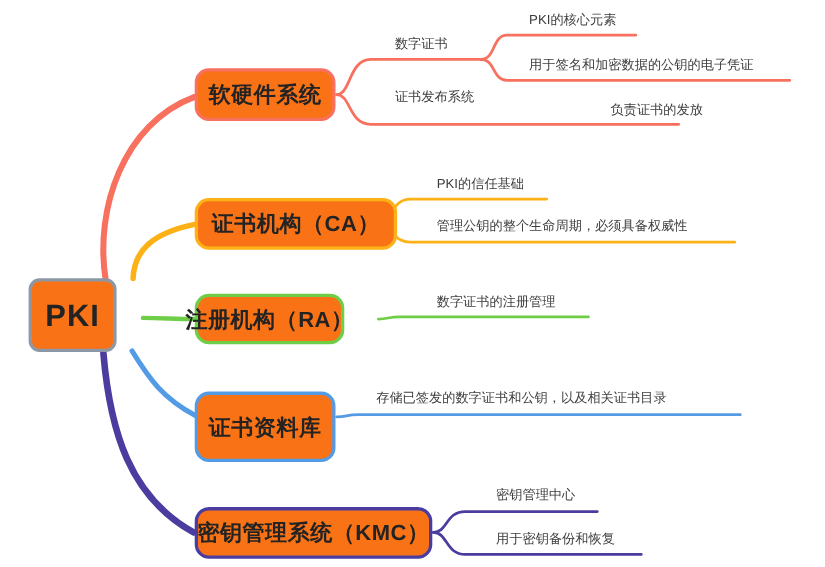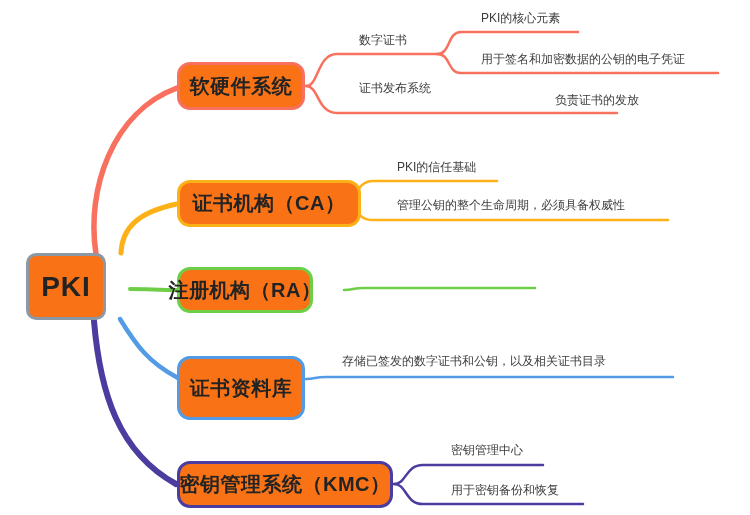--- a/index.html
+++ b/index.html
@@ -81,19 +81,20 @@
 
   <div class="leaf" style="left:359px;top:32px;">数字证书</div>
   <div class="leaf" style="left:481px;top:10px;">PKI的核心元素</div>
   <div class="leaf" style="left:481px;top:51px;">用于签名和加密数据的公钥的电子凭证</div>
   <div class="leaf" style="left:359px;top:80px;">证书发布系统</div>
   <div class="leaf" style="left:515px;top:92px;margin-left:40px;">负责证书的发放</div>
 
   <div class="leaf" style="left:397px;top:159px;">PKI的信任基础</div>
   <div class="leaf" style="left:397px;top:197px;">管理公钥的整个生命周期，必须具备权威性</div>
 
+  <div class="leaf" style="left:397px;top:266px;">数字证书的注册管理</div>
 
   <div class="leaf" style="left:342px;top:353px;">存储已签发的数字证书和公钥，以及相关证书目录</div>
 
   <div class="leaf" style="left:451px;top:442px;">密钥管理中心</div>
   <div class="leaf" style="left:451px;top:482px;">用于密钥备份和恢复</div>
 
 </div>
 
 </body></html>

